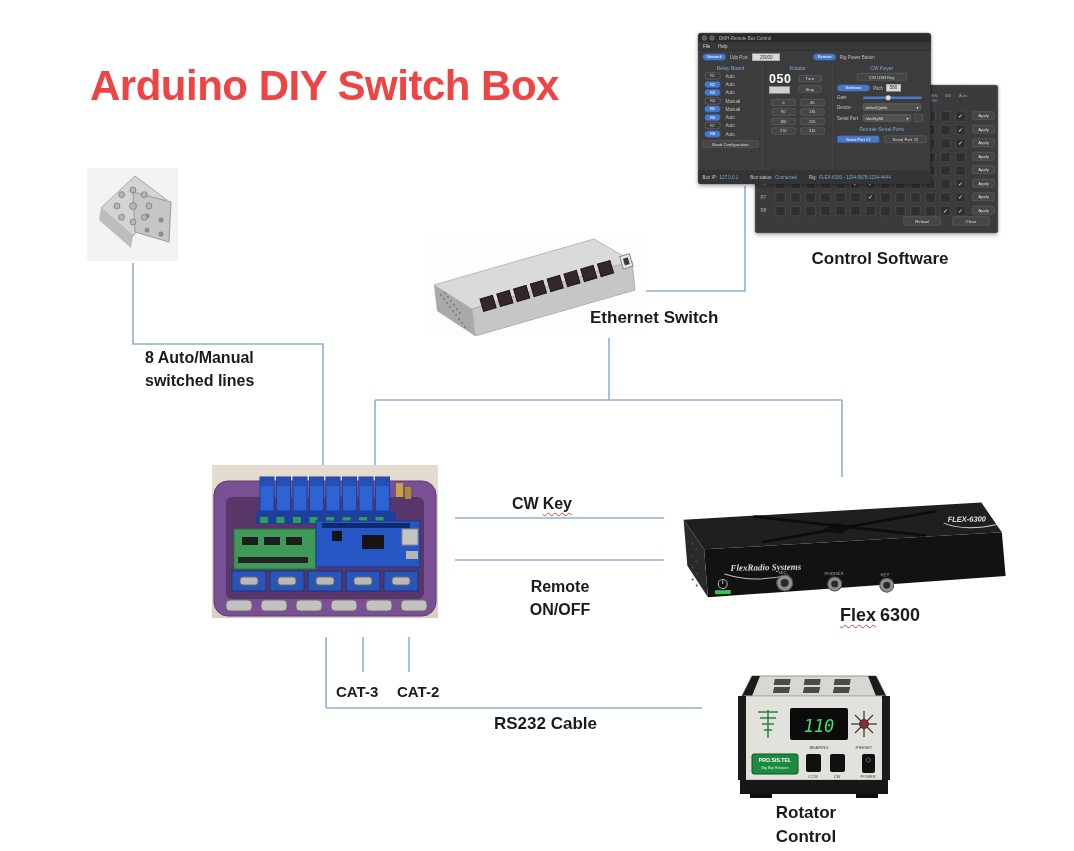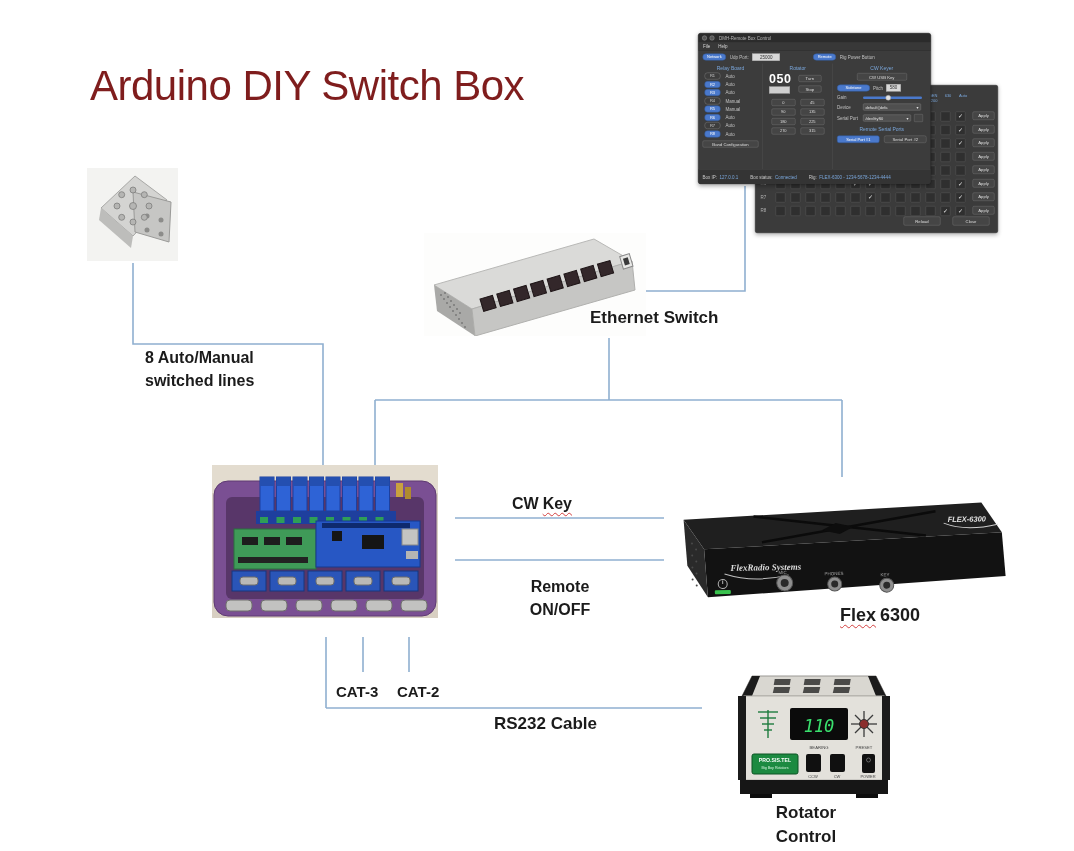--- a/index.html
+++ b/index.html
@@ -1,19 +1,19 @@
 <!DOCTYPE html>
 <html><head>
 <meta charset="utf-8">
 <style>
   html,body{margin:0;padding:0;background:#ffffff;}
   .canvas{position:relative;width:1074px;height:851px;background:#fff;overflow:hidden;
           font-family:"Liberation Sans",sans-serif;}
   
-  .page-title{position:absolute;left:90px;top:62px;font-size:42px;font-weight:400;color:#7f1d1d;letter-spacing:-0.5px;}
+  .page-title{position:absolute;left:90px;top:62px;font-size:42px;font-weight:700;color:#ef4444;letter-spacing:-0.5px;}
   .lbl{position:absolute;font-weight:700;color:#1b1b1b;}
   .lbl.l16{font-size:16px;line-height:23px;}
   .lbl.l17{font-size:17px;line-height:23px;}
   .lbl.l15{font-size:15px;}
   .center{text-align:center;}
   .sq{text-decoration:underline;text-decoration-style:wavy;text-decoration-color:#d24040;text-decoration-thickness:1px;text-underline-offset:3px;text-decoration-skip-ink:none;}
   
   .lines{position:absolute;left:0;top:0;width:1074px;height:851px;pointer-events:none;}
   
   .photo{position:absolute;}
@@ -595,20 +595,21 @@
       </div>
     </div>
   </div>
 
   <div class="lbl l16" style="left:145px;top:346px;">
     <div>8 Auto/Manual</div>
     <div>switched lines</div>
   </div>
   <div class="lbl l17" style="left:590px;top:306px;">Ethernet Switch</div>
   <div class="lbl l17 center" style="left:790px;top:247px;width:180px;">
+    <div>Control Software</div>
   </div>
   <div class="lbl l16" style="left:512px;top:492px;">
     <span style="margin-right:4px;">CW</span><span class="sq">Key</span>
   </div>
   <div class="lbl l16 center" style="left:515px;top:575px;width:90px;">
     <div>Remote</div>
     <div>ON/OFF</div>
   </div>
   <div class="lbl" style="left:840px;top:605px;font-size:18px;">
     <span class="sq">Flex</span><span style="margin-left:4px;text-align:center;">6300</span>

